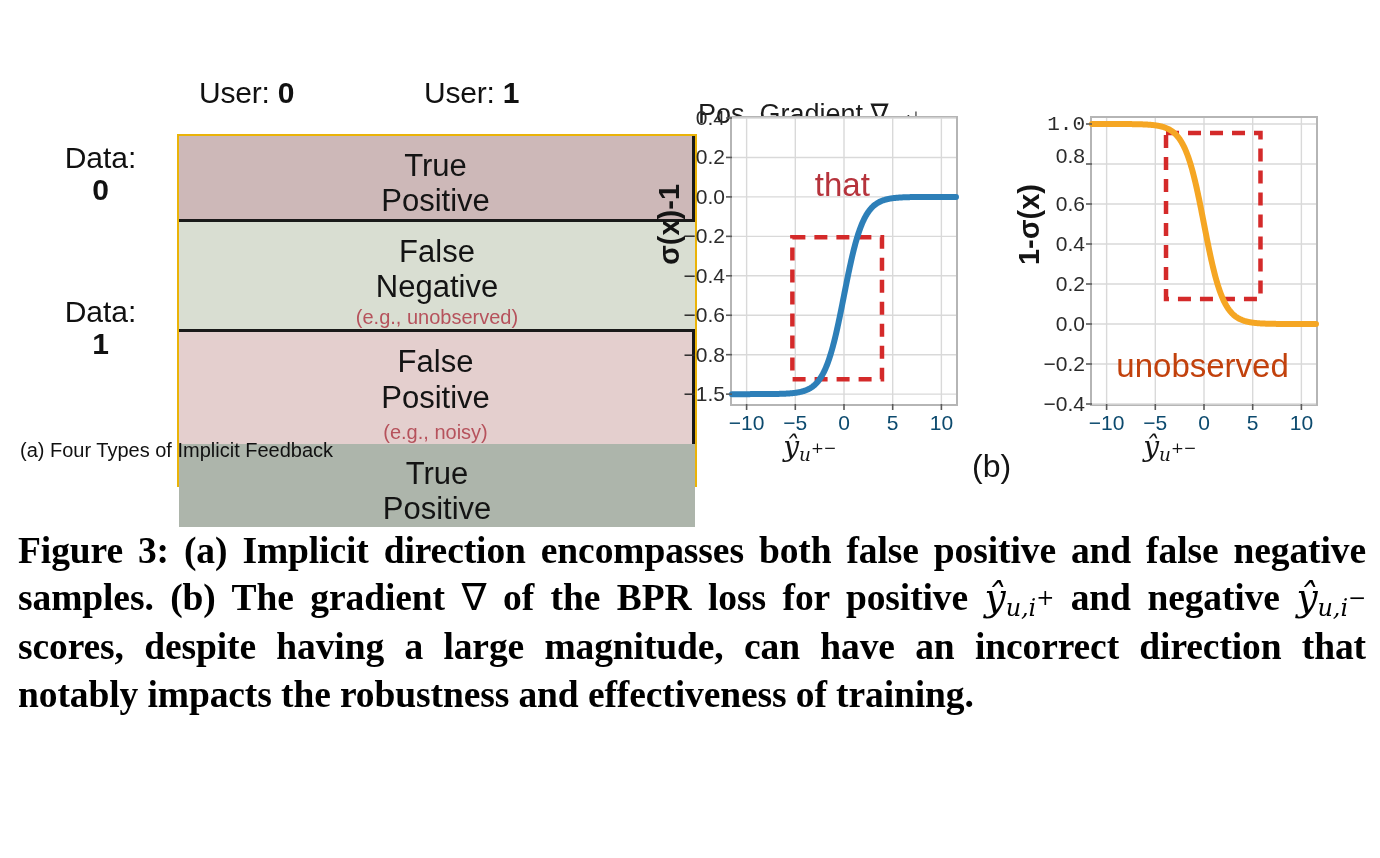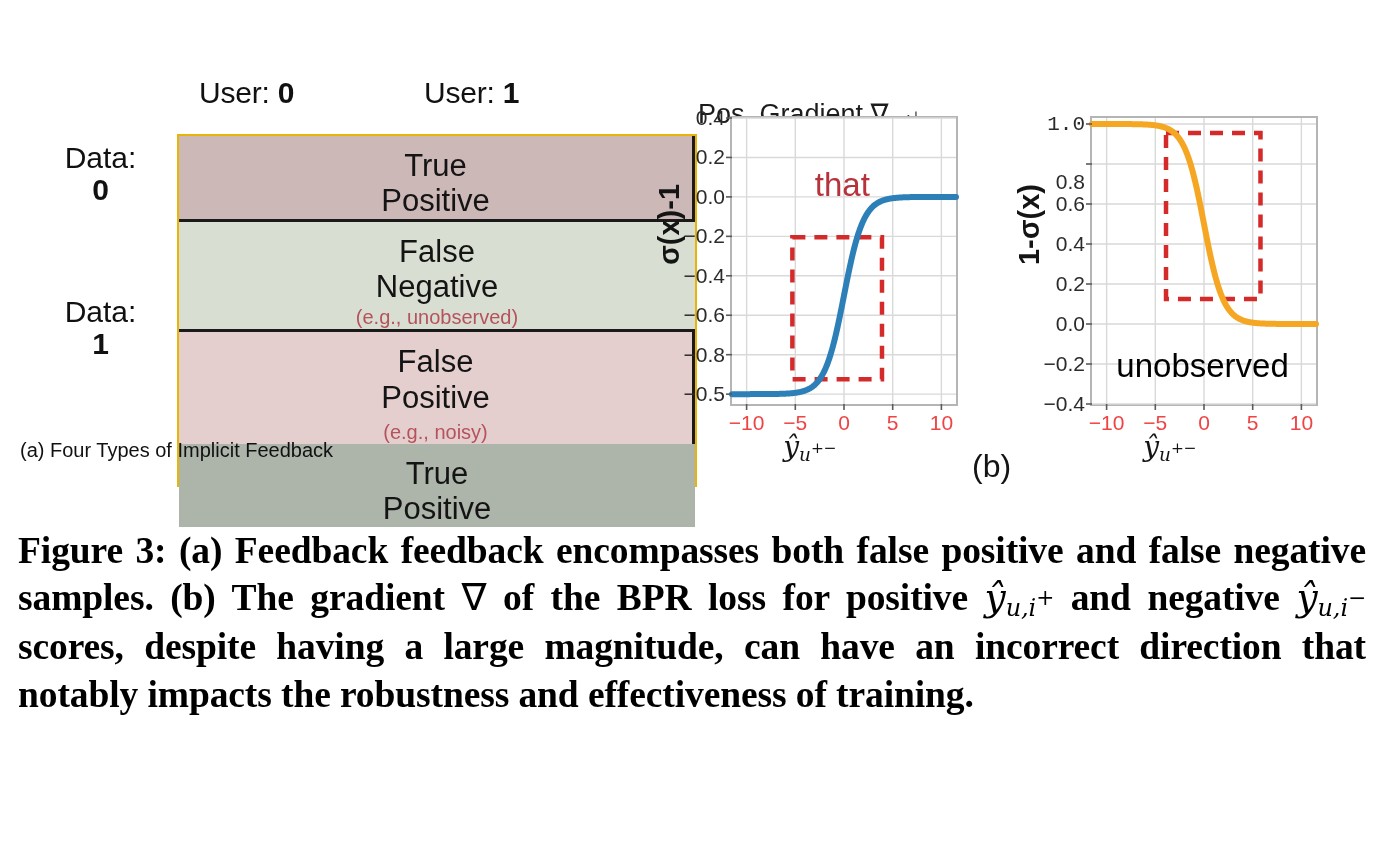--- a/index.html
+++ b/index.html
@@ -179,21 +179,21 @@
     color: #2b2b2b;
     white-space: nowrap;
     text-align: right;
   }
   .xtick {
     position: absolute;
     top: 100%;
     margin-top: 7px;
     transform: translateX(-50%);
     font-size: 21px;
-    color: #ef4444;
+    color: #0c4a6e;
     white-space: nowrap;
   }
   .annot {
     position: absolute;
     font-size: 33px;
     color: #b6333c;
     white-space: nowrap;
   }
   #panel-b-label {
     position: absolute;
@@ -318,21 +318,21 @@
             <line y1="286" y2="292" x1="160.69565217391303" x2="160.69565217391303" stroke="#5a5a5a" stroke-width="1.6"></line>
             <line y1="286" y2="292" x1="209.3913043478261" x2="209.3913043478261" stroke="#5a5a5a" stroke-width="1.6"></line>
           </svg>
           <div class="ytick" style="top: 0px;">0.4</div>
           <div class="ytick" style="top: 39.4483px;">0.2</div>
           <div class="ytick" style="top: 78.8966px;">0.0</div>
           <div class="ytick" style="top: 118.345px;">−0.2</div>
           <div class="ytick" style="top: 157.793px;">−0.4</div>
           <div class="ytick" style="top: 197.241px;">−0.6</div>
           <div class="ytick" style="top: 236.69px;">−0.8</div>
-          <div class="ytick" style="top: 276.138px;">−0.5</div>
+          <div class="ytick" style="top: 276.138px;">−1.5</div>
           <div class="xtick" style="left: 14.6087px;">−10</div>
           <div class="xtick" style="left: 63.3043px;">−5</div>
           <div class="xtick" style="left: 112px;">0</div>
           <div class="xtick" style="left: 160.696px;">5</div>
           <div class="xtick" style="left: 209.391px;">10</div>
           <div class="annot" style="left: 82.7826px; top: 67.0621px; transform: translateY(-50%); color: rgb(182, 51, 60);">that</div>
         </div>
       <div class="xlabel">
         <span>ŷ</span><sub><span>u</span><sup>+−</sup></sub>
       </div>
@@ -365,45 +365,45 @@
             <line x1="-6" x2="0" y1="206" y2="206" stroke="#5a5a5a" stroke-width="1.6"></line>
             <line x1="-6" x2="0" y1="246" y2="246" stroke="#5a5a5a" stroke-width="1.6"></line>
             <line x1="-6" x2="0" y1="286" y2="286" stroke="#5a5a5a" stroke-width="1.6"></line>
             <line y1="286" y2="292" x1="14.608695652173912" x2="14.608695652173912" stroke="#5a5a5a" stroke-width="1.6"></line>
             <line y1="286" y2="292" x1="63.30434782608695" x2="63.30434782608695" stroke="#5a5a5a" stroke-width="1.6"></line>
             <line y1="286" y2="292" x1="112" x2="112" stroke="#5a5a5a" stroke-width="1.6"></line>
             <line y1="286" y2="292" x1="160.69565217391303" x2="160.69565217391303" stroke="#5a5a5a" stroke-width="1.6"></line>
             <line y1="286" y2="292" x1="209.3913043478261" x2="209.3913043478261" stroke="#5a5a5a" stroke-width="1.6"></line>
           </svg>
           <div class="ytick" style="top: 6px; font-family: Liberation Mono, monospace;">1.0</div>
-          <div class="ytick" style="top: 64px; margin-left: 26px;">0.8</div>
+          <div class="ytick" style="top: 38px; margin-left: 26px;">0.8</div>
           <div class="ytick" style="top: 86px; margin-left: 20px;">0.6</div>
           <div class="ytick" style="top: 126px;">0.4</div>
           <div class="ytick" style="top: 166px;">0.2</div>
           <div class="ytick" style="top: 206px;">0.0</div>
           <div class="ytick" style="top: 246px;">−0.2</div>
           <div class="ytick" style="top: 286px;">−0.4</div>
           <div class="xtick" style="left: 14.6087px;">−10</div>
           <div class="xtick" style="left: 63.3043px;">−5</div>
           <div class="xtick" style="left: 112px;">0</div>
           <div class="xtick" style="left: 160.696px;">5</div>
           <div class="xtick" style="left: 209.391px;">10</div>
-          <div class="annot" style="left: 24.3478px; top: 248px; transform: translateY(-50%); color: #000000;">unobserved</div>
+          <div class="annot" style="left: 24.3478px; top: 248px; transform: translateY(-50%); color: #c2410c;">unobserved</div>
         </div>
       <div class="xlabel">
         <span>ŷ</span><sub><span>u</span><sup>+−</sup></sub>
       </div>
     </div>
 
     <div id="panel-b-label">(b)</div>
   </div>
 
   <div id="figure-caption">
     <span>Figure 3:</span>
-    <span>(a) Feedback feedback encompasses both false positive and false negative samples. (b) The gradient</span>
+    <span>(a) Implicit direction encompasses both false positive and false negative samples. (b) The gradient</span>
     <span class="nabla">∇</span>
     <span>of the BPR loss for positive</span>
     <span class="mvar"><span>ŷ</span><sub><span>u,i</span><sup>+</sup></sub></span>
     <span>and negative</span>
     <span class="mvar"><span>ŷ</span><sub><span>u,i</span><sup>−</sup></sub></span>
     <span>scores, despite having a large magnitude, can have an incorrect direction that notably impacts the robustness and effectiveness of training.</span>
   </div>
 
 </div>
 

